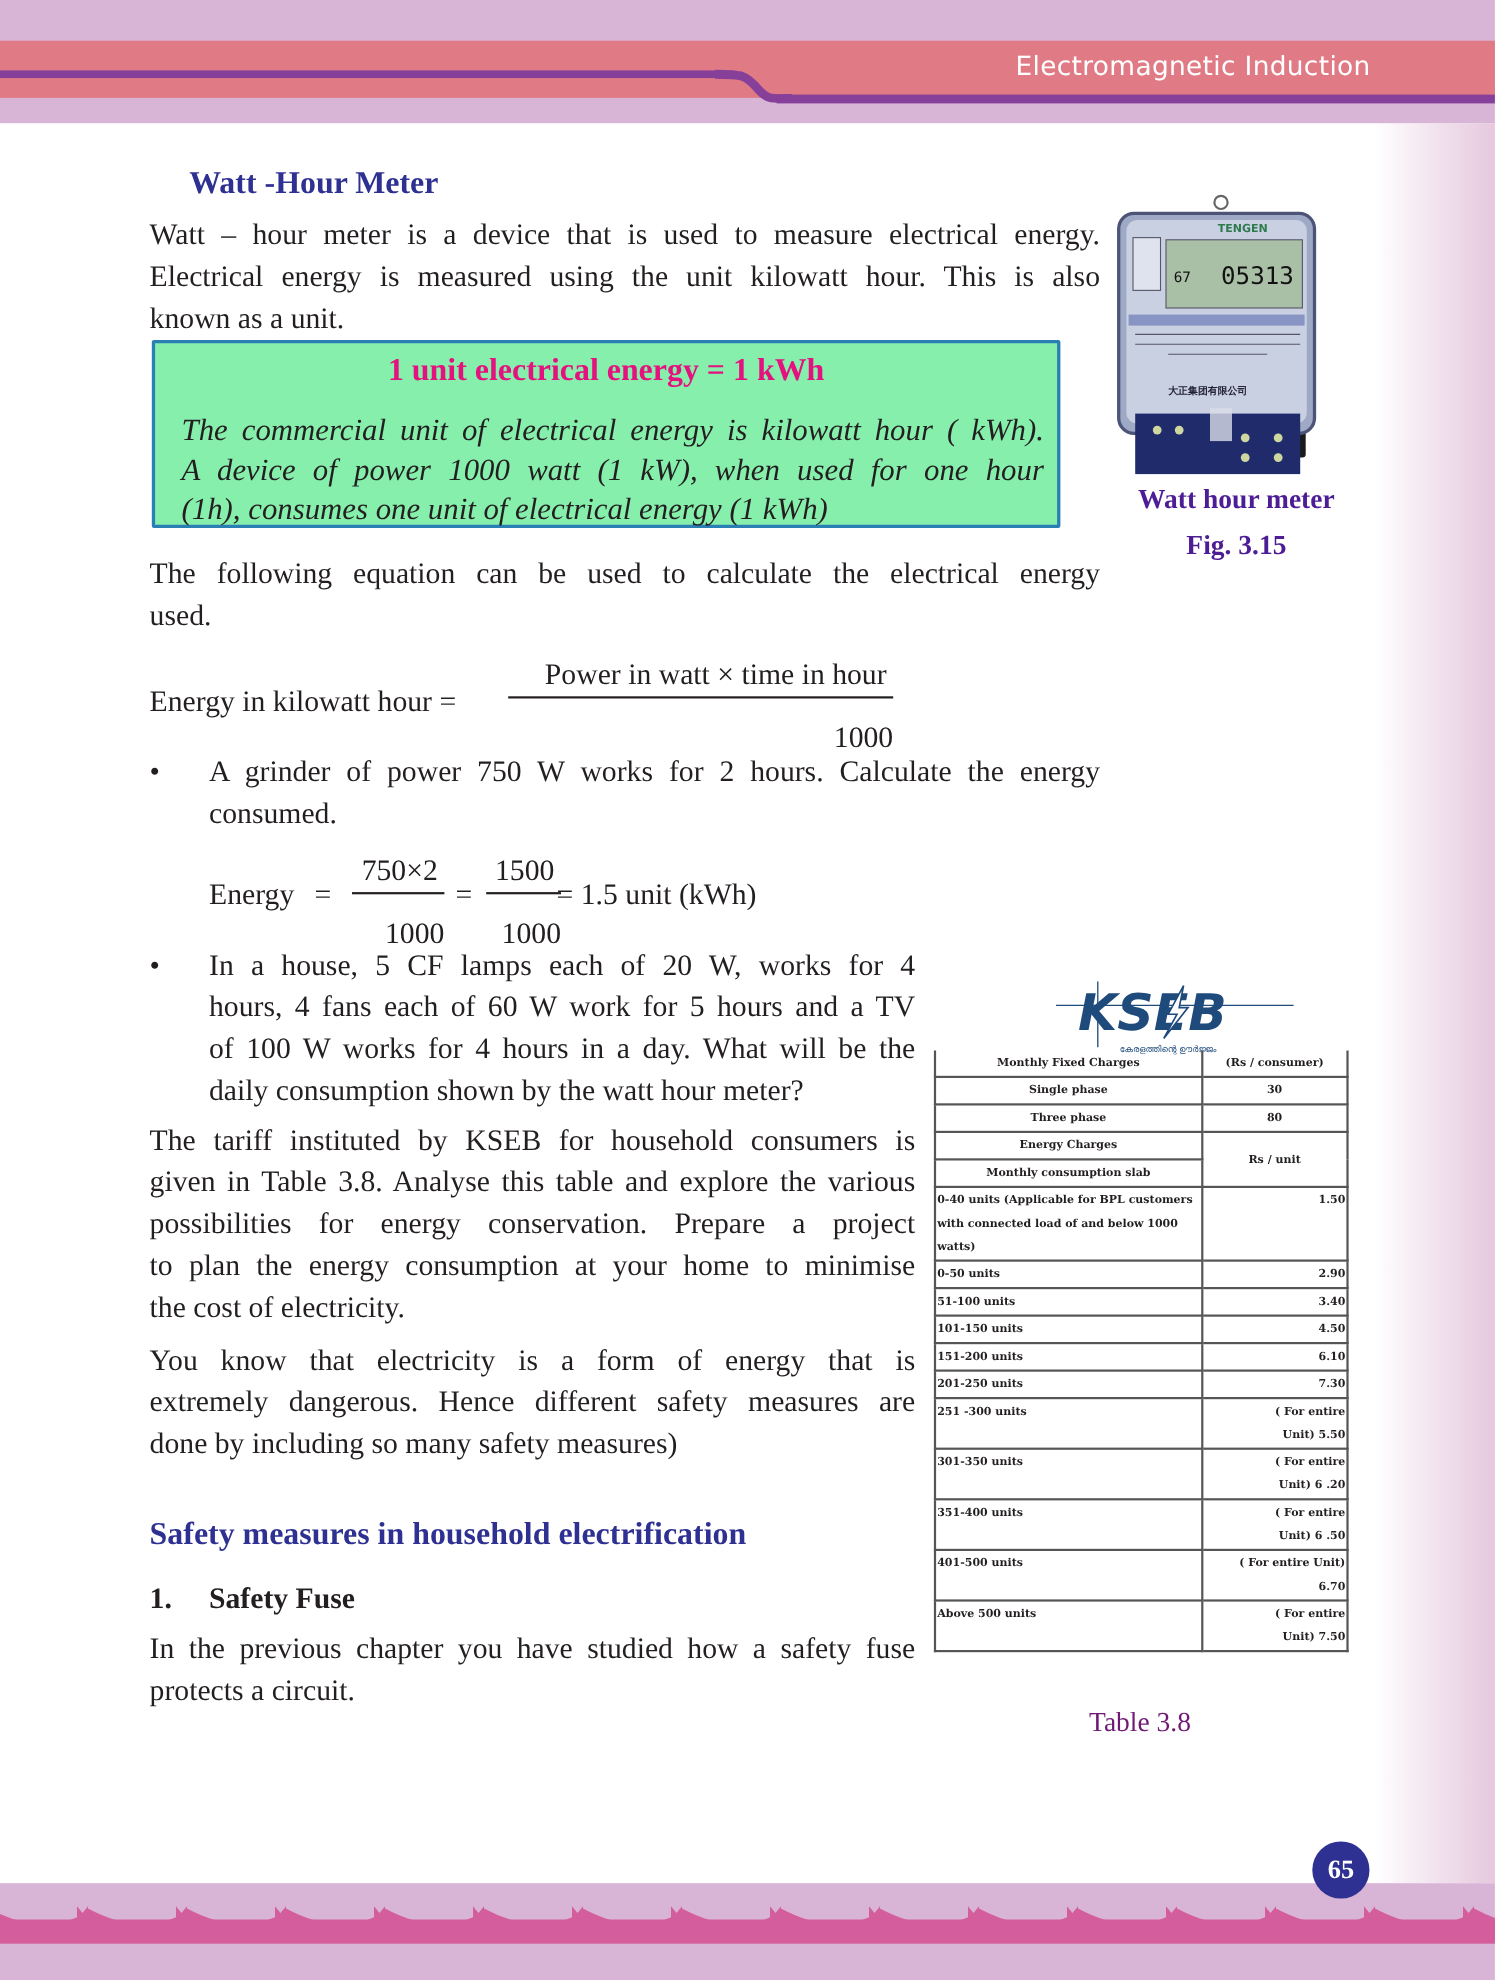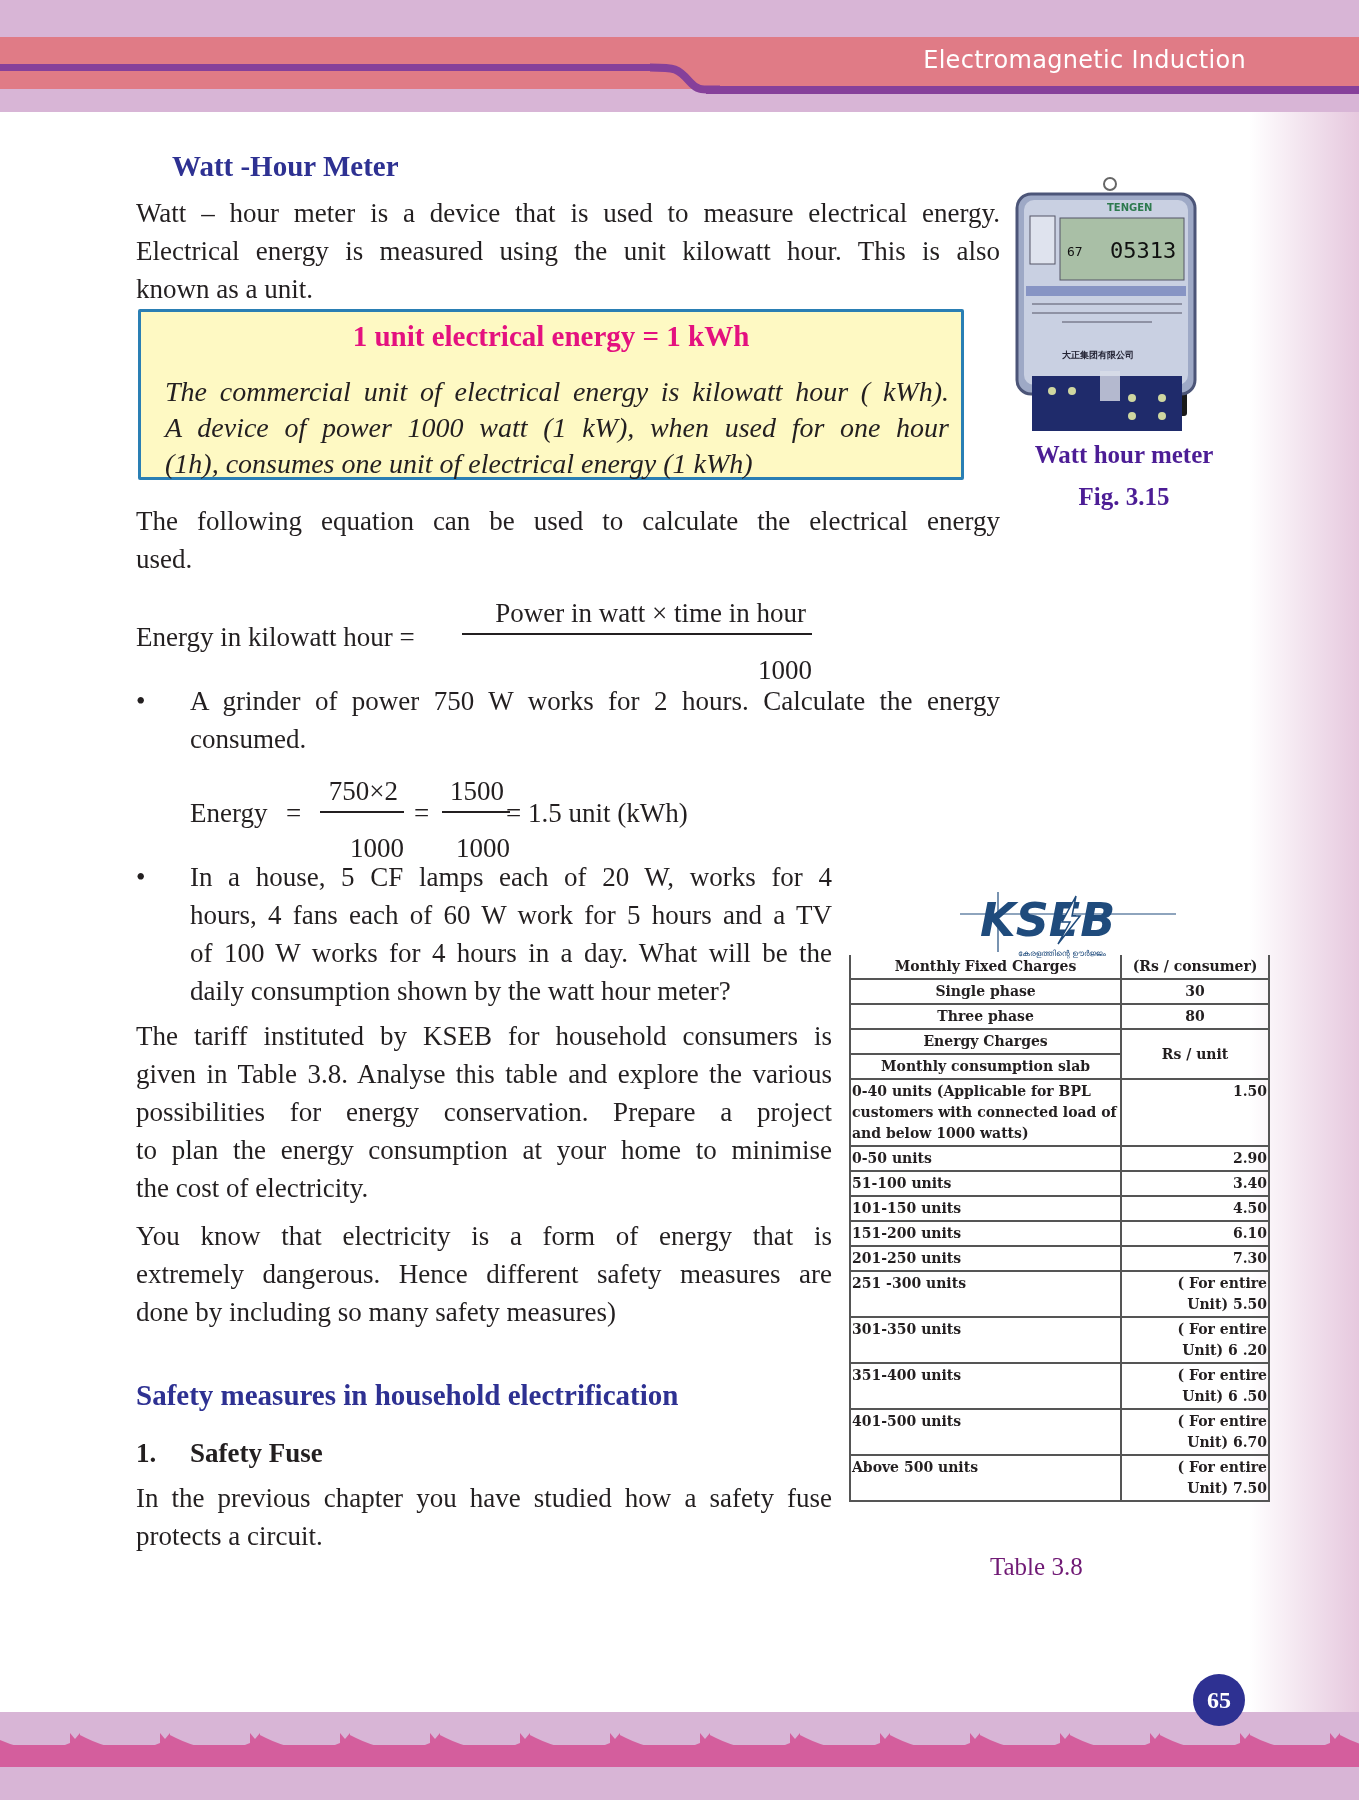--- a/index.html
+++ b/index.html
@@ -10,35 +10,35 @@
   .top-purple-l { position:absolute; left:0; top:64px; width:660px; height:7px; background:#86409a; }
   .top-purple-r { position:absolute; left:706px; top:86px; width:653px; height:8px; background:#86409a; }
   .top-curve { position:absolute; left:650px; top:60px; width:70px; height:36px; }
   .chapter-title { position:absolute; right:113px; top:46px; font-family:"DejaVu Sans", sans-serif; font-size:24px; color:#ffffff; letter-spacing:0.3px; }
 
   .h-blue { position:absolute; color:#2e3192; font-weight:bold; font-size:29px; }
   .p { position:absolute; font-size:27px; line-height:38px; text-align:justify; }
   .p span.line { display:block; text-align:justify; text-align-last:justify; }
   .p span.last { text-align-last:left; }
 
-  .box { position:absolute; left:138px; top:309px; width:826px; height:171px; background:#fef9c3; border:3px solid #2a7fb4; border-radius:2px; box-sizing:border-box; }
+  .box { position:absolute; left:138px; top:309px; width:826px; height:171px; background:#86efac; border:3px solid #2a7fb4; border-radius:2px; box-sizing:border-box; }
   .box-title { position:absolute; left:0; width:100%; top:8px; text-align:center; font-size:29px; font-weight:bold; color:#e4117f; }
   .box-text { position:absolute; left:24px; top:62px; width:784px; font-style:italic; font-size:28px; line-height:36px; }
   .box-text span { display:block; text-align:justify; text-align-last:justify; }
   .box-text span.last { text-align-last:left; }
 
   .frac { position:absolute; text-align:right; font-size:27px; }
   .frac .num { display:block; border-bottom:2px solid #231f20; padding:0 6px 4px; }
   .frac .den { display:block; padding-top:20px; }
 
   .meter { position:absolute; left:1012px; top:176px; width:200px; height:270px; }
   .fig-cap { position:absolute; color:#4c1d95; font-size:25px; text-align:center;font-weight:bold; }
 
   .kseb { position:absolute; left:958px; top:892px; width:220px; height:70px; }
-  table.tariff { position:absolute; left:849px; top:955px; width:421px; border-collapse:collapse; font-family:"DejaVu Serif", serif; font-weight:bold; font-size:14px; color:#231f20; }
+  table.tariff { position:absolute; left:849px; top:955px; width:377px; border-collapse:collapse; font-family:"DejaVu Serif", serif; font-weight:bold; font-size:10px; color:#231f20; }
   table.tariff td { border:2px solid #555; padding:1px 1px; line-height:21px; vertical-align:top; }
   table.tariff td.c { text-align:center; vertical-align:middle; }
   table.tariff td.r { text-align:right; }
   table.tariff tr.hdr td { border-top:none; }
   .tbl-cap { position:absolute; left:990px; top:1553px; color:#701a75; font-size:25px; }
 
   .bottom-band { position:absolute; left:0; top:1712px; width:1359px; height:88px; background:#d8b5d6; }
   .bottom-pink { position:absolute; left:0; top:1745px; width:1359px; height:22px; background:#d45e9d; }
   .bottom-waves { position:absolute; left:0; top:1725px; width:1359px; height:40px; }
   .page-num { position:absolute; left:1193px; top:1674px; width:52px; height:52px; border-radius:50%; background:#2e3192; color:#fff; font-weight:bold; font-size:24px; text-align:center; line-height:52px; }

